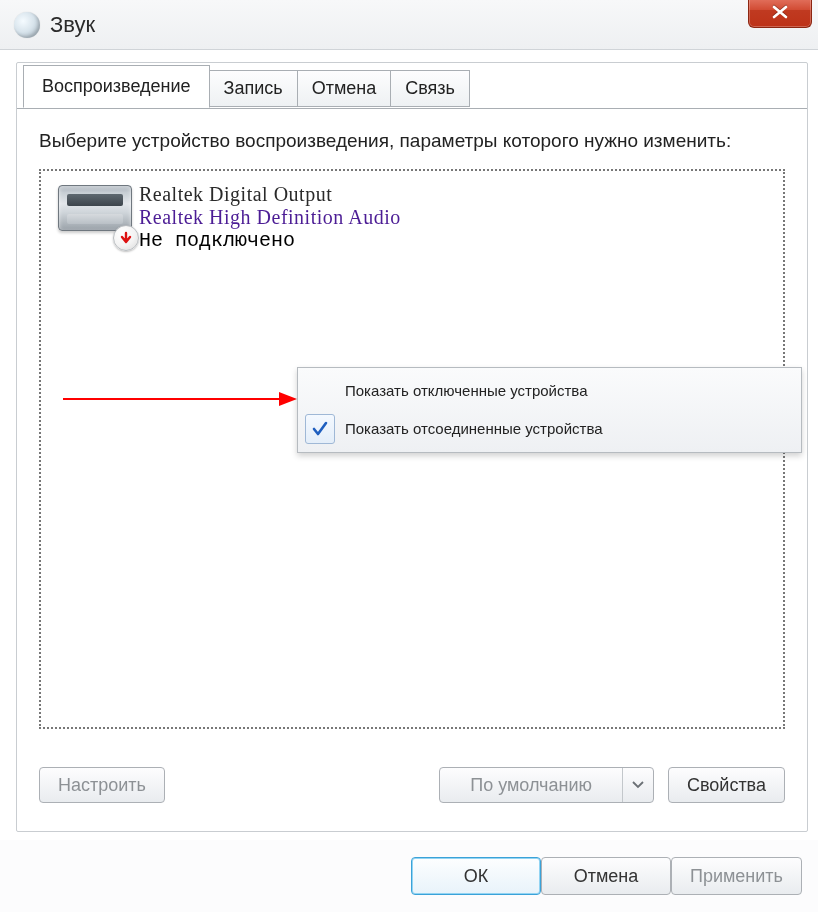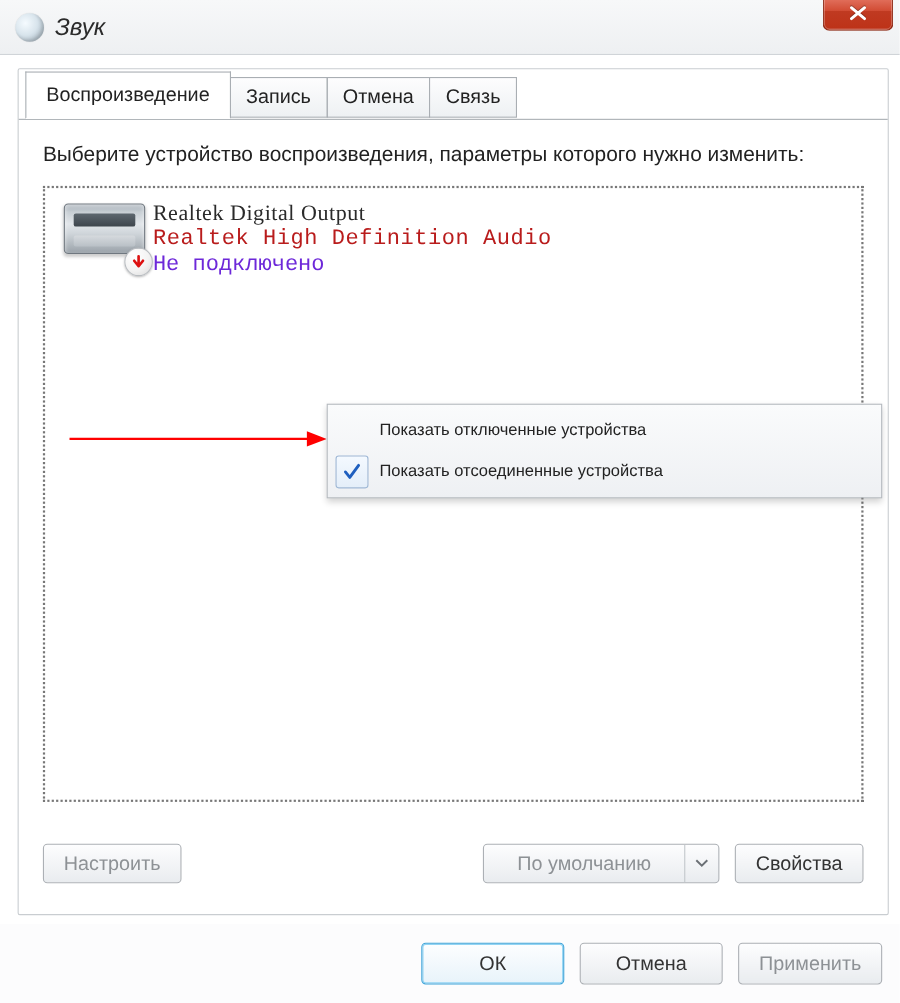--- a/index.html
+++ b/index.html
@@ -14,21 +14,20 @@
     overflow: hidden;
     position: relative;
   }
   .titlebar {
     height: 50px;
     background: linear-gradient(to bottom, #f7f8f9 0%, #eef0f2 100%);
     border-bottom: 1px solid #d0d4d8;
     display: flex;
     align-items: center;
     position: relative;
-    font-style: italic;
   }
   .titlebar-icon {
     width: 26px;
     height: 26px;
     margin-left: 14px;
     margin-right: 10px;
     border-radius: 50%;
     background: radial-gradient(circle at 35% 35%, #f5fbff 0%, #d8e4ec 45%, #b0bec8 80%);
     box-shadow: inset -2px -2px 3px rgba(0,0,0,0.15), 0 0 1px rgba(0,0,0,0.2);
   }
@@ -160,29 +159,29 @@
     box-shadow: 0 1px 2px rgba(0,0,0,0.25);
   }
   .device-texts { padding-top: 2px; }
   .device-name {
     font-family: Liberation Serif, serif;
     font-size: 20px;
     color: #2a2a2a;
     letter-spacing: 0.5px;
   }
   .device-sub {
-    font-family: Liberation Mono, monospace;
+    font-family: Liberation Serif, serif;
     font-size: 20px;
-    color: #b91c1c;
+    color: #4c1d95;
     letter-spacing: 0.5px;
   }
   .device-status {
     font-family: "Courier New", monospace;
     font-size: 20px;
-    color: #6d28d9;
+    color: #000000;
   }
   .arrow {
     position: absolute;
     left: 22px;
     top: 218px;
     width: 234px;
     height: 20px;
     pointer-events: none;
   }
   .context-menu {
@@ -258,21 +257,20 @@
     display:flex; align-items:center; justify-content:center;
     color:#6b7075;
   }
   .footer {
     position: absolute;
     left: 0; right: 0; bottom: 0;
     height: 72px;
     display: flex;
     align-items: center;
     justify-content: flex-end;
-    gap: 14px;
     padding-right: 16px;
     background: #fcfcfd;
   }
   .footer .btn { min-width: 130px; height: 38px; }
   .btn.primary {
     border: 1px solid #3ba2d8;
     box-shadow: inset 0 0 0 1px #92d4f3;
     background: linear-gradient(to bottom,#fdfeff,#e8f3fa);
   }
 </style>

